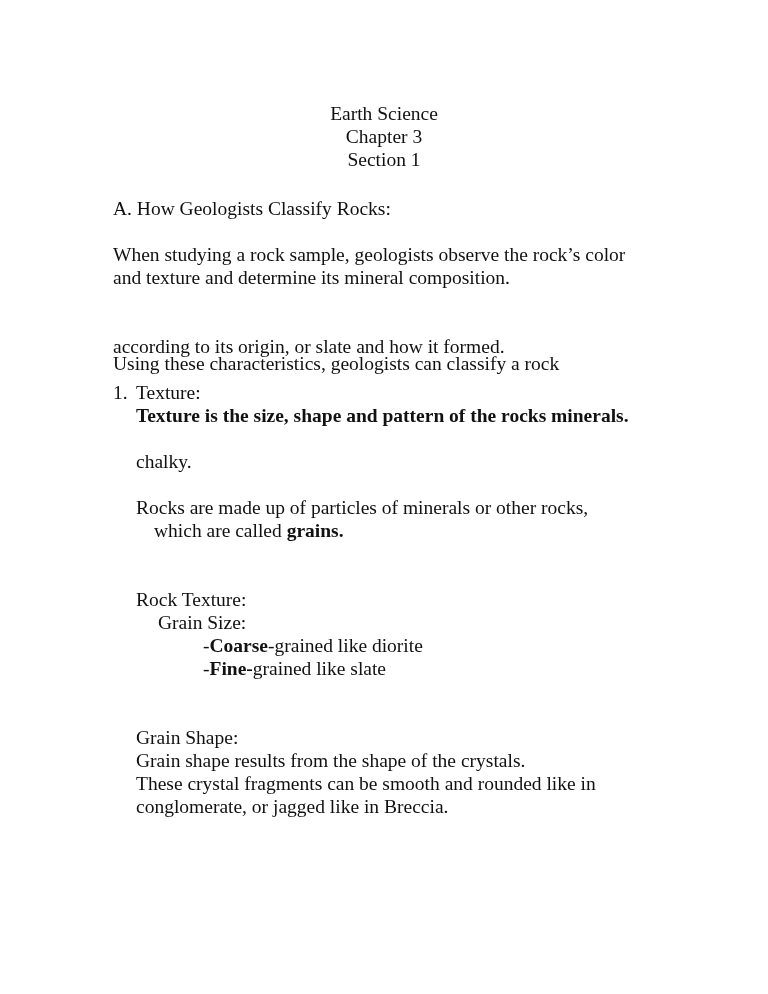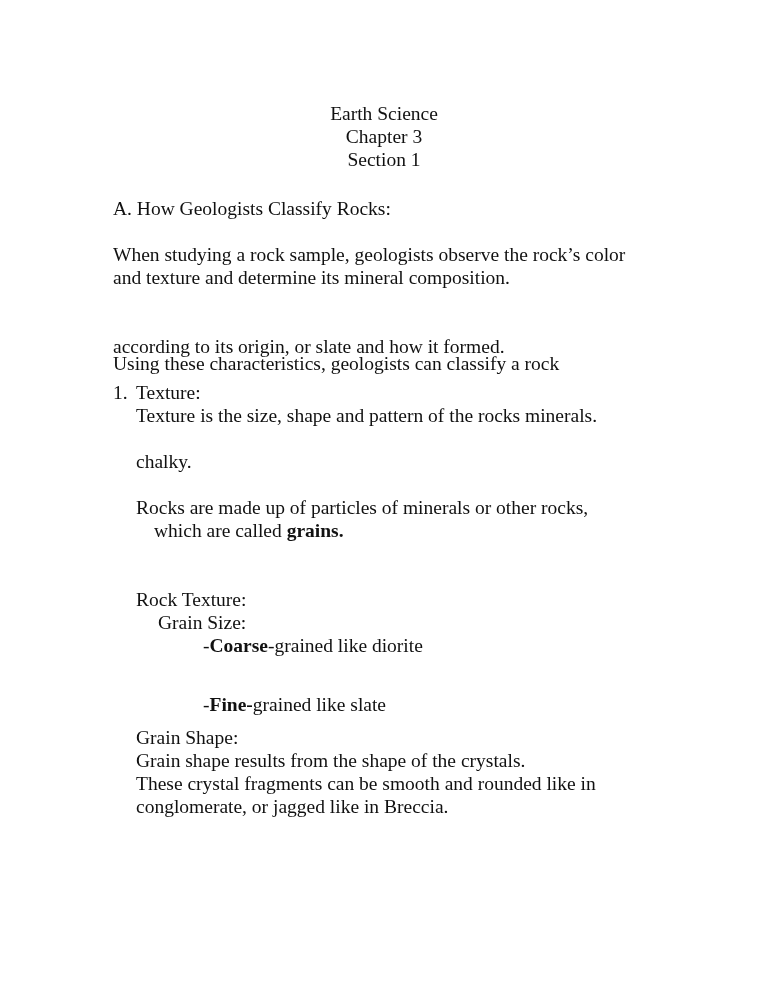--- a/index.html
+++ b/index.html
@@ -28,30 +28,30 @@
 
   <div class="line" style="left:113px; top:227px;">When studying a rock sample, geologists observe the rock’s color</div>
   <div class="line" style="left:113px; top:250px;">and texture and determine its mineral composition.</div>
 
   <div class="line" style="left:113px; top:296px;margin-top:40px;">Using these characteristics, geologists can classify a rock</div>
   <div class="line" style="left:113px; top:319px;">according to its origin, or slate and how it formed.</div>
 
   <div class="line" style="left:113px; top:365px;">1.</div>
   <div class="line" style="left:136px; top:365px;">Texture:</div>
 
-  <div class="line" style="left:136px; top:388px;">Texture is the size, shape and pattern of the rocks minerals.</div>
+  <div class="line" style="left:136px; top:388px;font-weight:bold;">Texture is the size, shape and pattern of the rocks minerals.</div>
   <div class="line" style="left:136px; top:434px;">chalky.</div>
 
   <div class="line" style="left:136px; top:480px;">Rocks are made up of particles of minerals or other rocks,</div>
   <div class="line" style="left:136px; top:503px;margin-left:18px;"><span>which are called </span><b>grains.</b></div>
 
   <div class="line" style="left:136px; top:572px;">Rock Texture:</div>
   <div class="line" style="left:158px; top:595px;">Grain Size:</div>
 
   <div class="line" style="left:203px; top:618px;"><span>-</span><b>Coarse</b><span>-grained like diorite</span></div>
-  <div class="line" style="left:203px; top:641px;margin-top:36px;"><span>-</span><b>Fine-</b><span>grained like slate</span></div>
+  <div class="line" style="left:203px; top:641px;"><span>-</span><b>Fine-</b><span>grained like slate</span></div>
 
   <div class="line" style="left:136px; top:710px;">Grain Shape:</div>
   <div class="line" style="left:136px; top:733px;">Grain shape results from the shape of the crystals.</div>
   <div class="line" style="left:136px; top:756px;">These crystal fragments can be smooth and rounded like in</div>
   <div class="line" style="left:136px; top:779px;">conglomerate, or jagged like in Breccia.</div>
 
 </div>
 
 </body></html>

